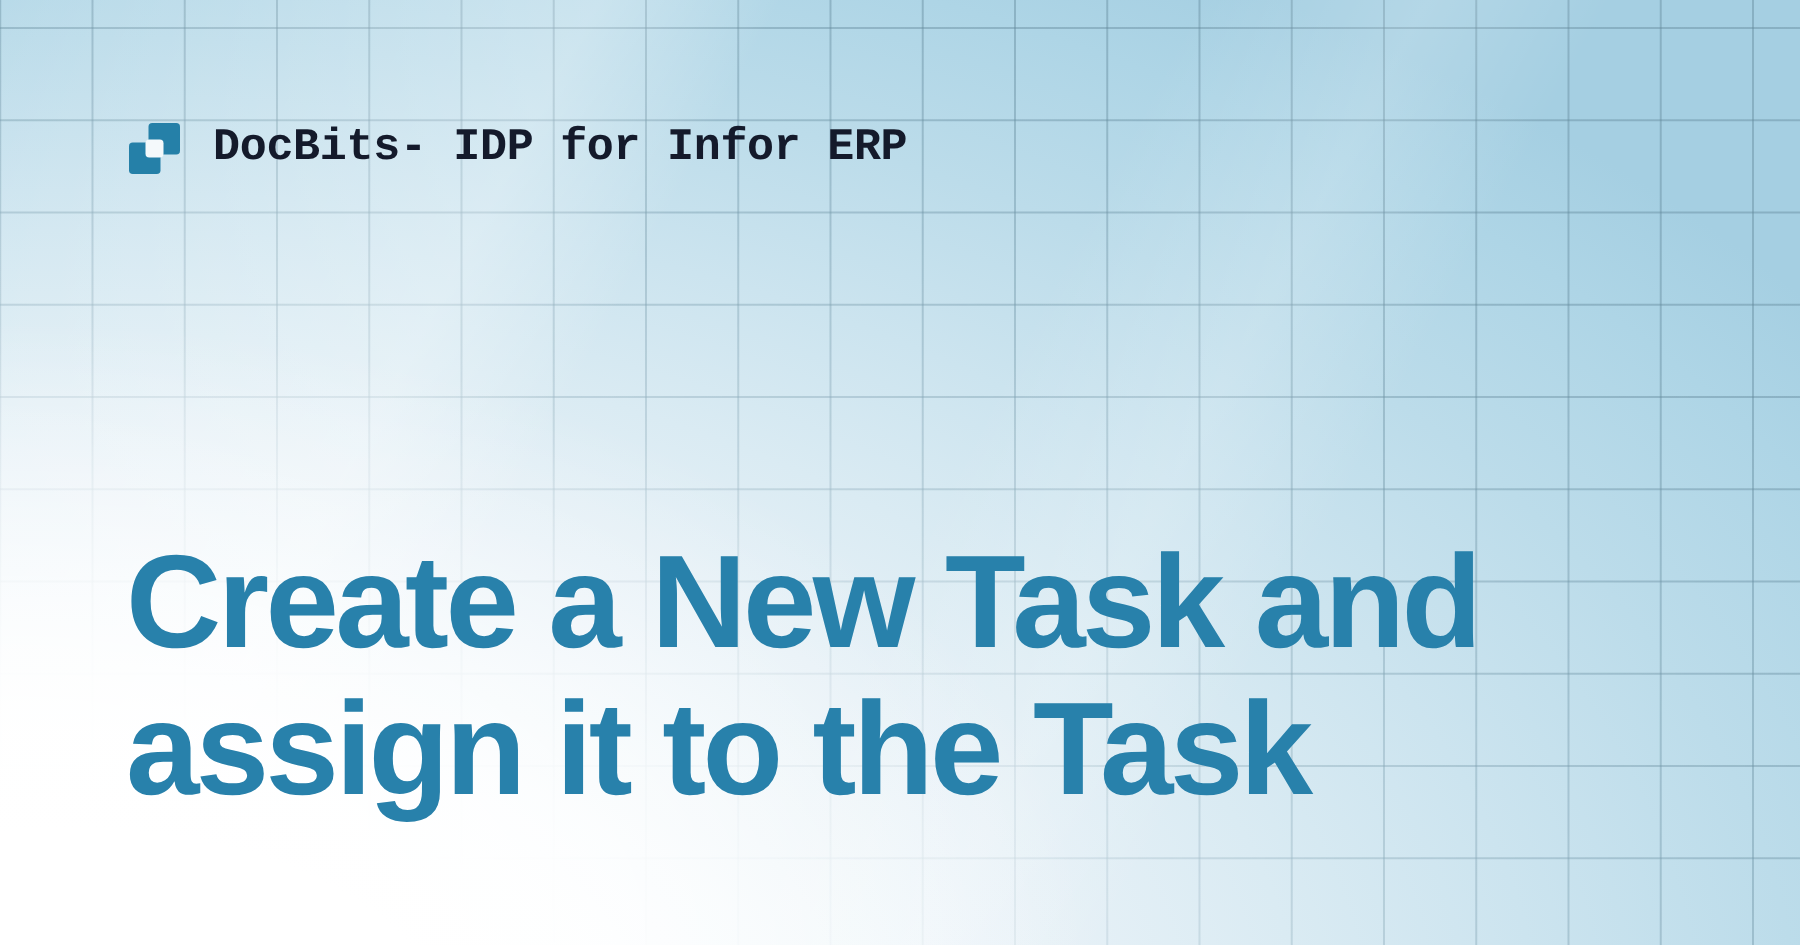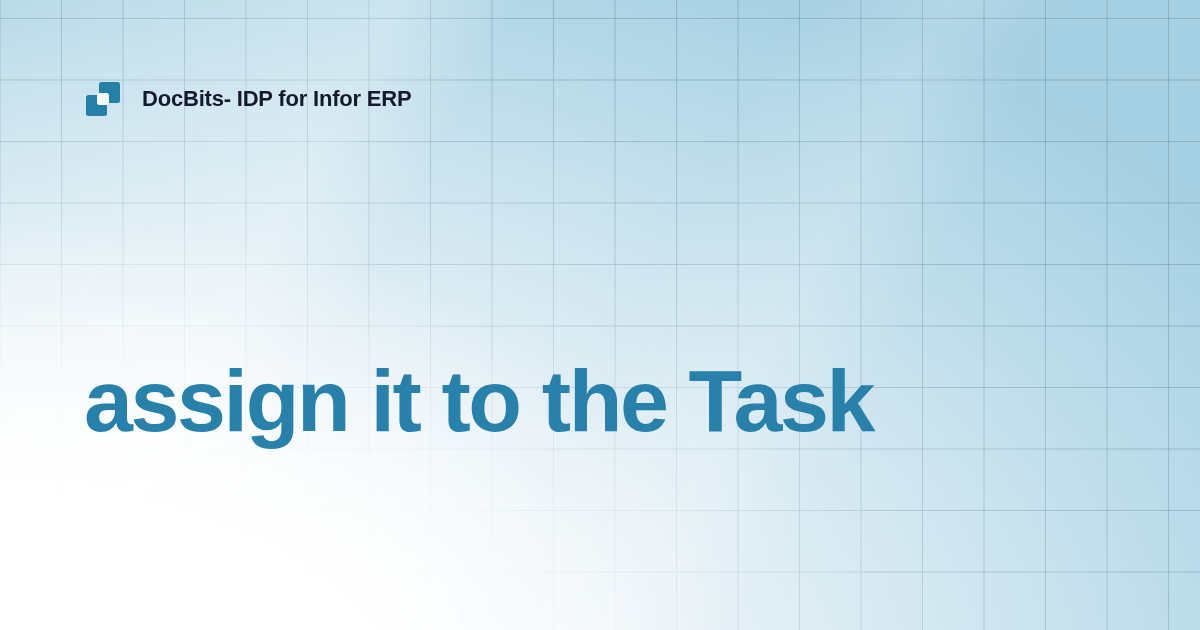--- a/index.html
+++ b/index.html
@@ -137,26 +137,27 @@
     left:11px;
     top:11px;
     width:12px;
     height:12px;
     border-radius:2.5px;
     background:#f4f9fb;
     z-index:2;
   }
 
   .brand-name {
-    font-size:22px;
+    font-size:30px;
     font-weight:bold;
     letter-spacing:-.2px;
     color:#141a2b;
     white-space:nowrap;
     line-height:1;
+    font-family:Liberation Mono, monospace;
   }
 
   
   .headline {
     position:absolute;
     left:84px;
     top:352px;
     width:1060px;
     font-size:88px;
     font-weight:bold;
@@ -181,17 +182,18 @@
     <div class="brand">
       <span class="logo-mark">
         <span class="logo-sq tr" style="background: rgb(37, 128, 168);"></span>
         <span class="logo-sq bl" style="background: rgb(37, 128, 168);"></span>
         <span class="logo-notch"></span>
       </span>
       <span class="brand-name" style="color: rgb(20, 26, 43);">DocBits- IDP for Infor ERP</span>
     </div>
 
     <h1 class="headline" style="color: rgb(40, 129, 171);">
+      <span class="headline-line">Create a New Task and</span>
       <span class="headline-line">assign it to the Task</span>
     </h1>
 
   </div>
 </div>
 
 </body></html>

